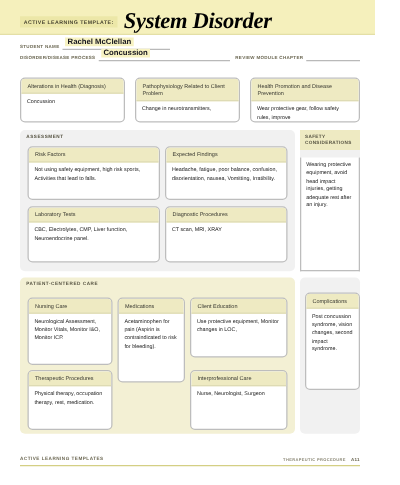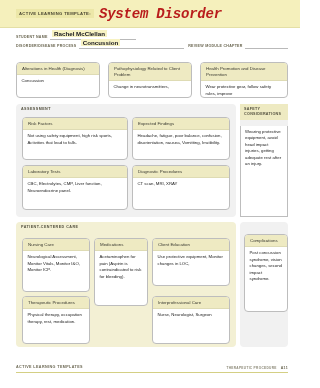--- a/index.html
+++ b/index.html
@@ -21,23 +21,23 @@
     position: absolute; left: 16px; top: 6px;
     display: flex; align-items: baseline; gap: 5px;
   }
   .alt-label {
     background: #ece7a8;
     font-size: 4.2px; letter-spacing: .35px; font-weight: 700;
     color: #4a4632; padding: 2.2px 3px 1.8px 3px; text-transform: uppercase;
     white-space: nowrap; position: relative; top: -3px;
   }
   .banner-title {
-    font-family: Liberation Mono, monospace;
-    font-style: italic; font-size: 14px; font-weight: 700;
-    color: #b91c1c; letter-spacing: -.2px; white-space: nowrap;
+    font-family: Liberation Serif, serif;
+    font-style: italic; font-size: 18px; font-weight: 700;
+    color: #000000; letter-spacing: -.2px; white-space: nowrap;
   }
 
   
   .info { position: absolute; left: 16px; top: 31px; width: 272px; }
   .info-row { display: flex; align-items: flex-end; height: 9px; }
   .info-cap {
     font-size: 3.6px; letter-spacing: .25px; font-weight: 700;
     color: #6b6752; text-transform: uppercase; white-space: nowrap;
     padding-bottom: 1.5px;
   }

